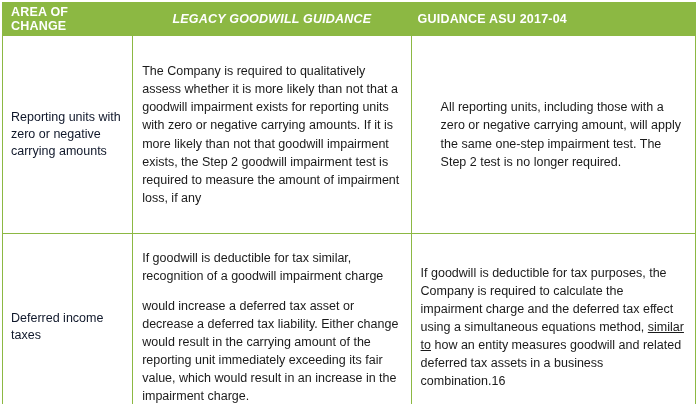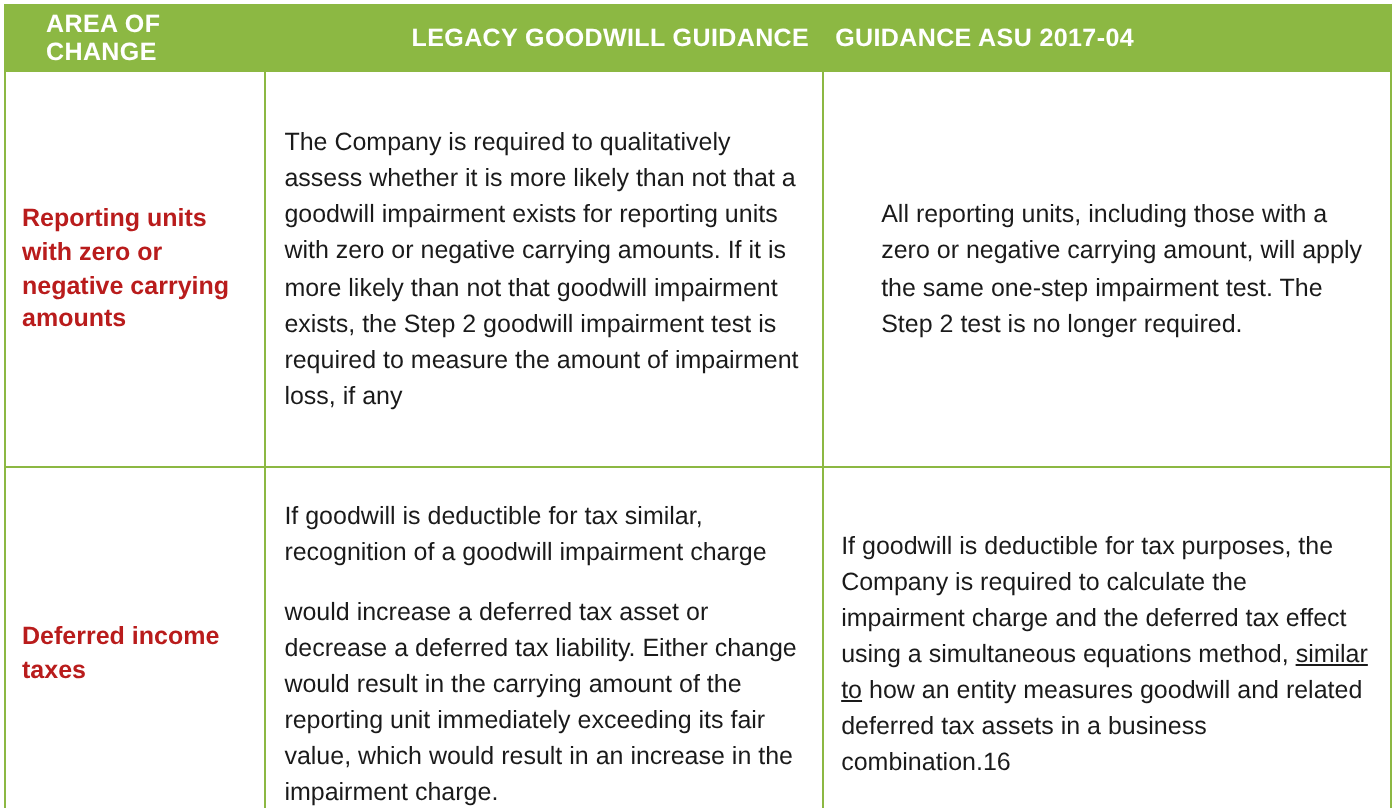--- a/index.html
+++ b/index.html
@@ -39,35 +39,36 @@
     font-weight: bold;
     font-size: 12.5px;
     text-transform: uppercase;
     letter-spacing: 0.2px;
     height: 27px;
     padding: 2px 6px;
     border: 1px solid #8cb843;
   }
   th.col-area {
     text-align: left;
-    padding-left: 20px;
+    padding-left: 8px;
     width: 130px;
   }
   th.col-legacy {
-    text-align: right;
+    text-align: center;
     width: 278px;
+    font-style: italic;
   }
   th.col-asu {
     text-align: left;
     width: 284px;
   }
   td.area-cell {
-    font-weight: bold;
+    font-weight: normal;
     font-size: 12.5px;
-    color: #b91c1c;
+    color: #0f172a;
     padding: 6px 8px;
     line-height: 1.35;
     width: 130px;
   }
   td.body-cell {
     font-size: 12.5px;
     color: #1a1a1a;
     padding: 7px 9px;
     line-height: 1.45;
     vertical-align: top;

